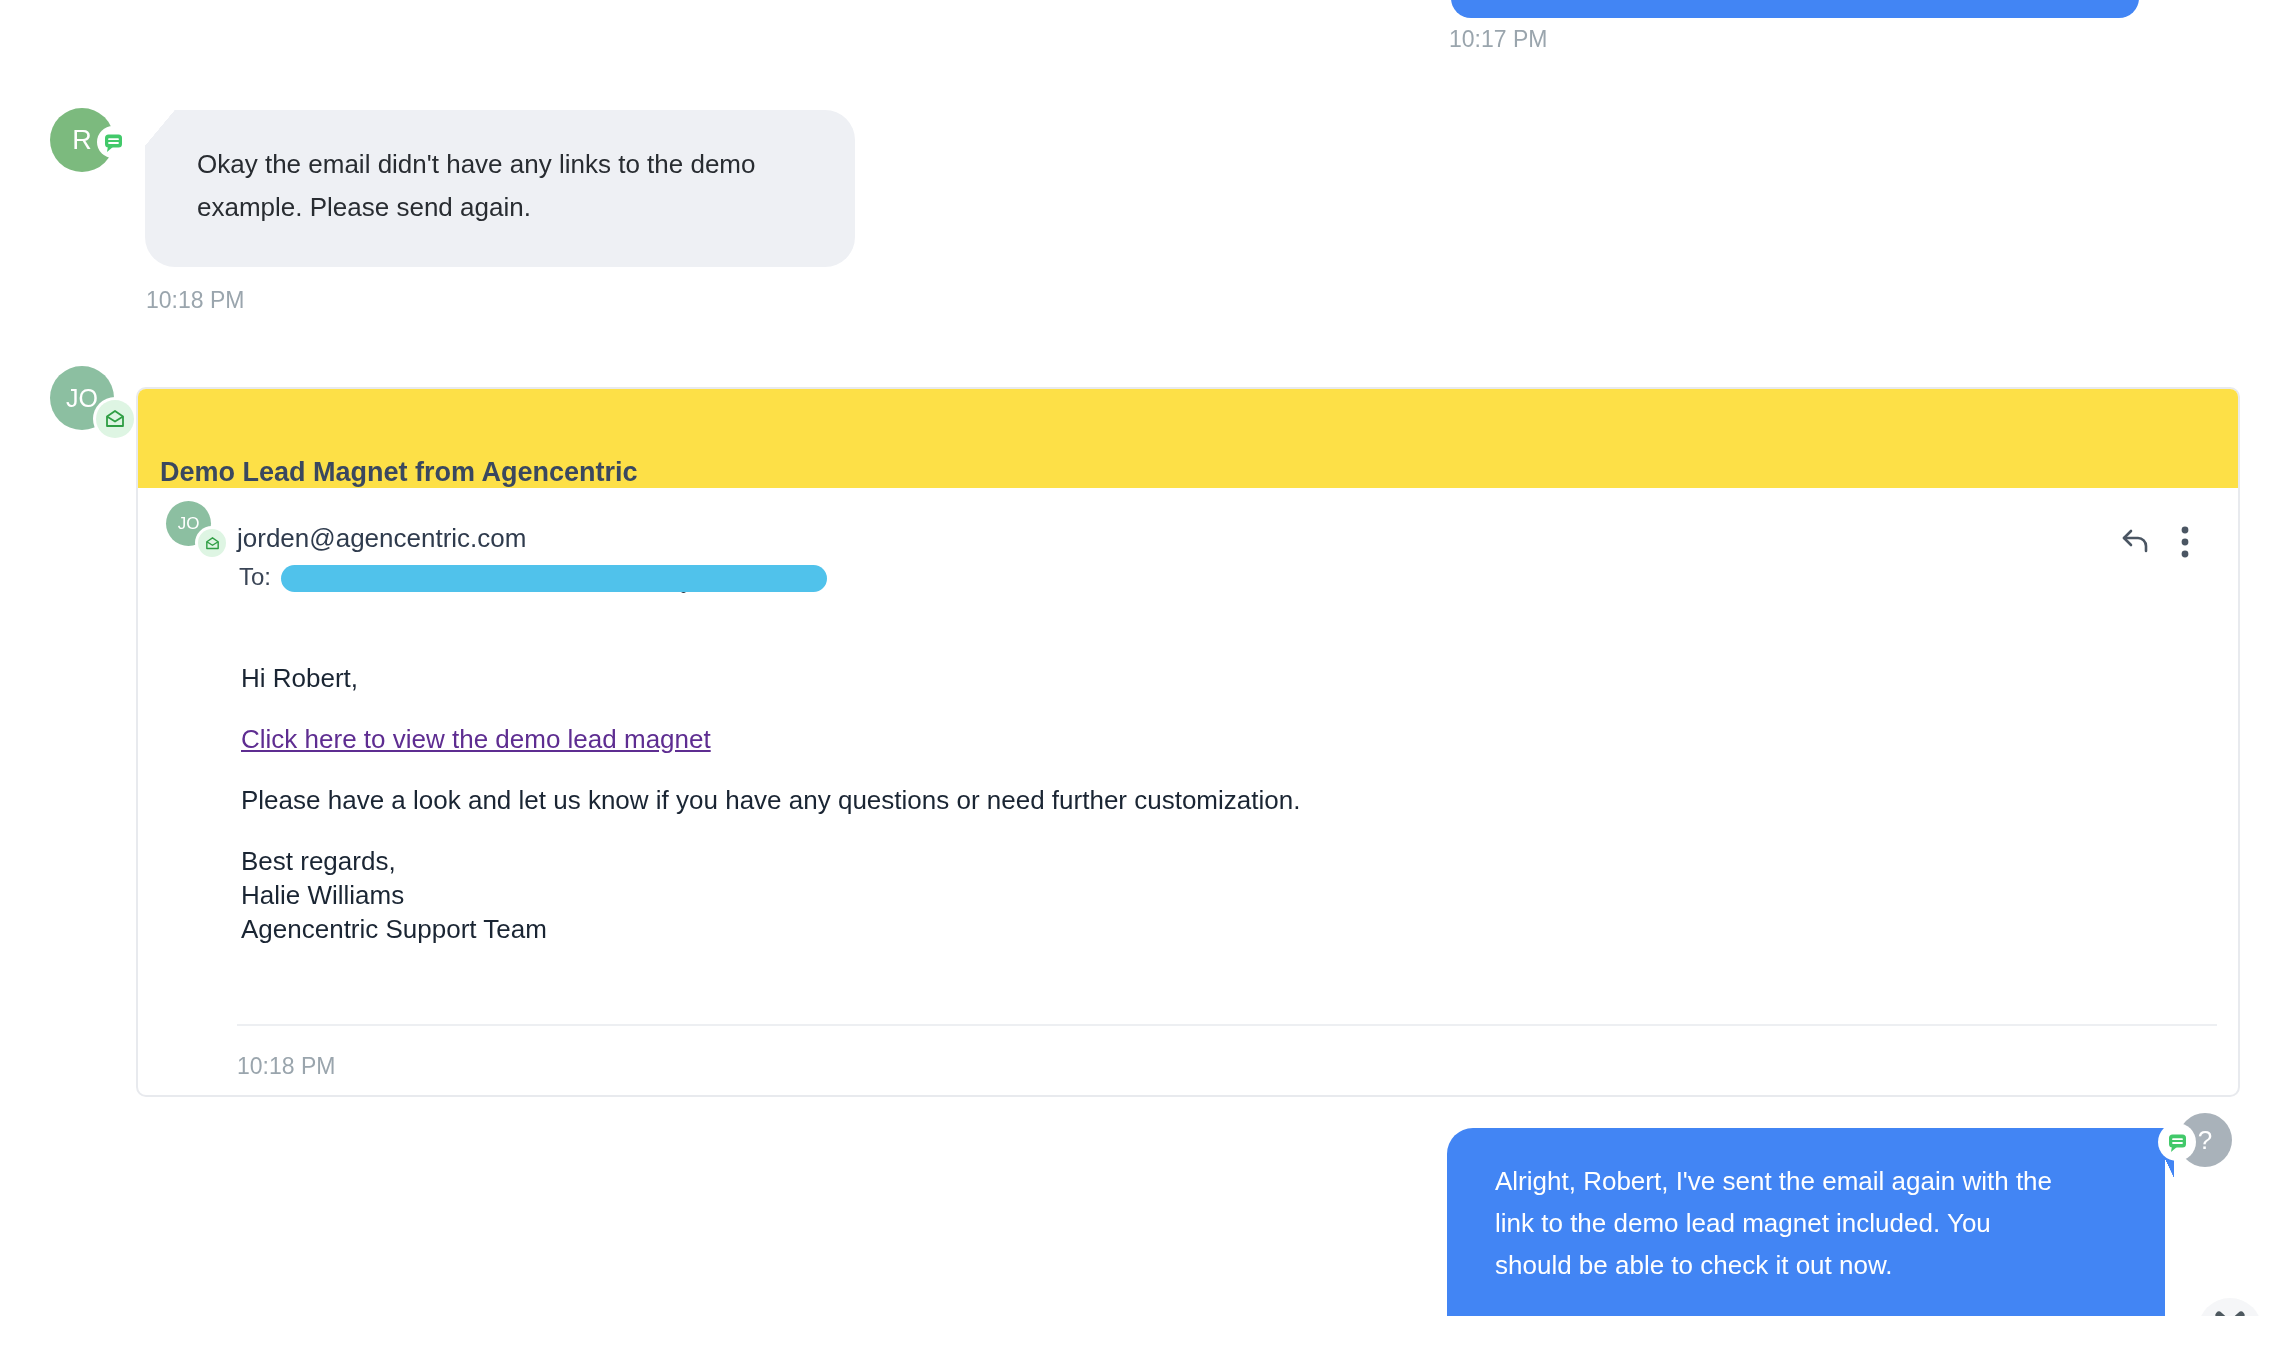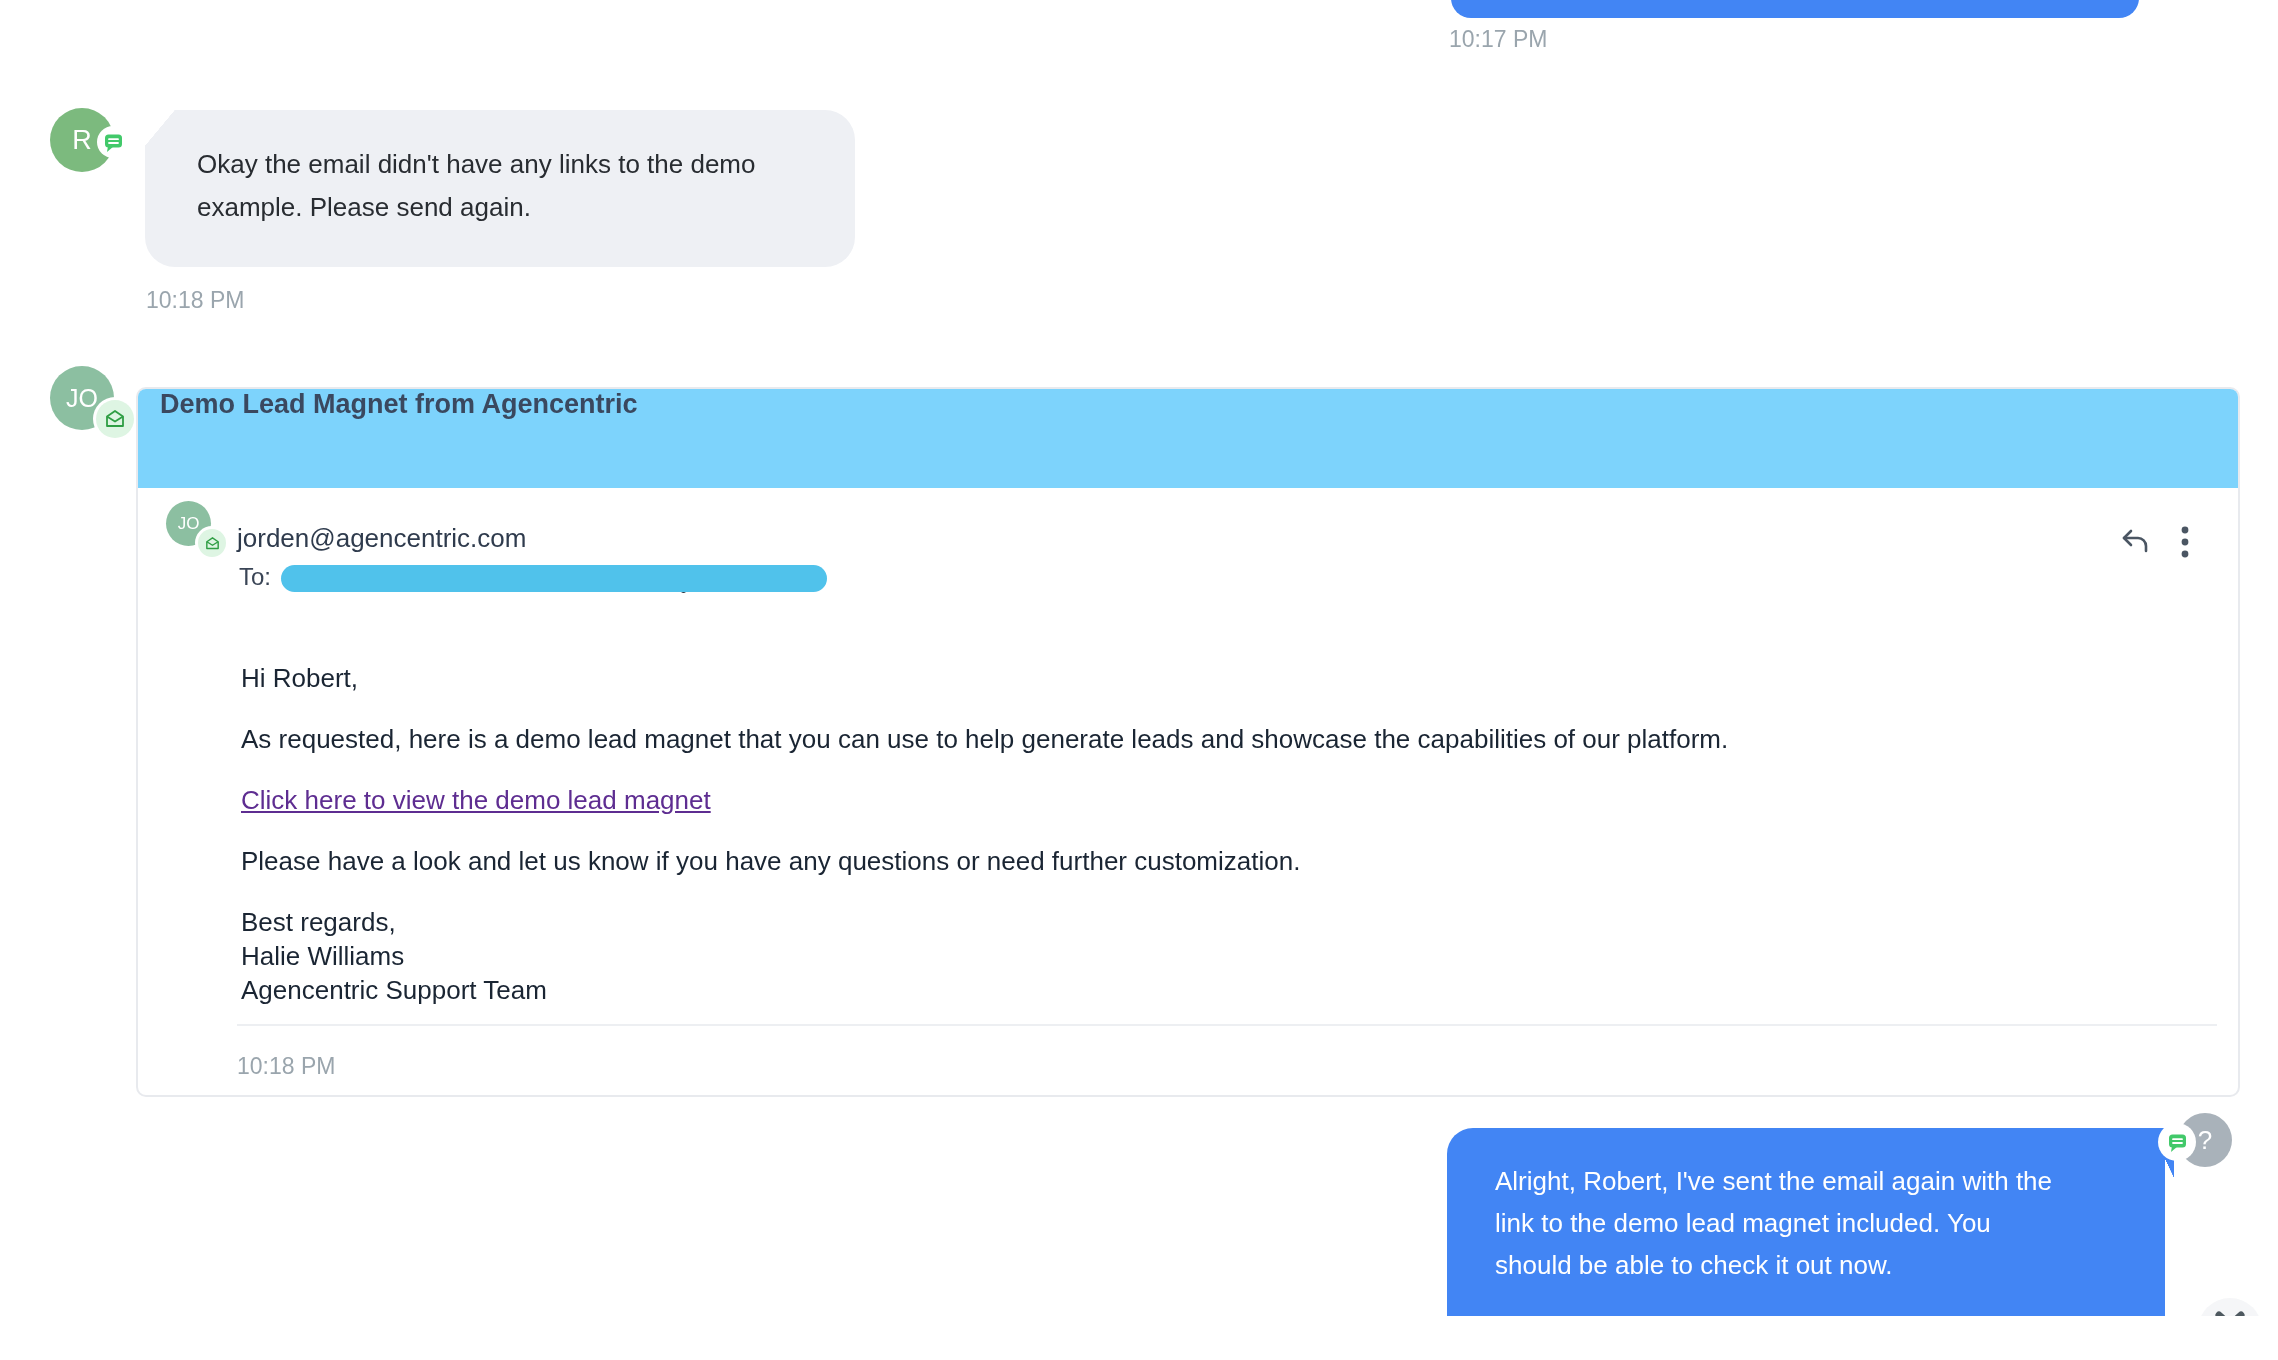--- a/index.html
+++ b/index.html
@@ -84,24 +84,24 @@
   .email-card {
     position: absolute;
     left: 136px; top: 387px;
     width: 2104px; height: 710px;
     background: #ffffff;
     border: 2px solid #e8eaee;
     border-radius: 10px;
   }
   .email-header {
     height: 99px;
-    background: #7dd3fc;
+    background: #fde047;
     border-radius: 8px 8px 0 0;
     display: flex;
-    align-items: flex-start;
+    align-items: flex-end;
     padding-left: 22px;
   }
   .email-subject {
     font-size: 27px;
     font-weight: 700;
     color: #3a485f;
   }
   .avatar-jo-inner { left: 28px; top: 112px; width: 45px; height: 45px; background: #8cbfa1; font-size: 17px; }
   .badge-env-inner { left: 60px; top: 140px; width: 28px; height: 28px; background: #def5e3; }
 
@@ -270,21 +270,20 @@
     <div class="email-action kebab-action">
       <svg width="10" height="34" viewBox="0 0 10 34" fill="#4b5663">
         <circle cx="5" cy="5" r="3.4"></circle>
         <circle cx="5" cy="17" r="3.4"></circle>
         <circle cx="5" cy="29" r="3.4"></circle>
       </svg>
     </div>
 
     <div class="email-body">
       <p>Hi Robert,</p>
-      <p>As requested, here is a demo lead magnet that you can use to help generate leads and showcase the capabilities of our platform.</p>
       <p><a class="email-link">Click here to view the demo lead magnet</a></p>
       <p>Please have a look and let us know if you have any questions or need further customization.</p>
       <p><span>Best regards,</span><br>
          <span>Halie Williams</span><br>
          <span>Agencentric Support Team</span></p>
     </div>
 
     <div class="email-divider"></div>
     <div class="time-email">10:18 PM</div>
   </div>

